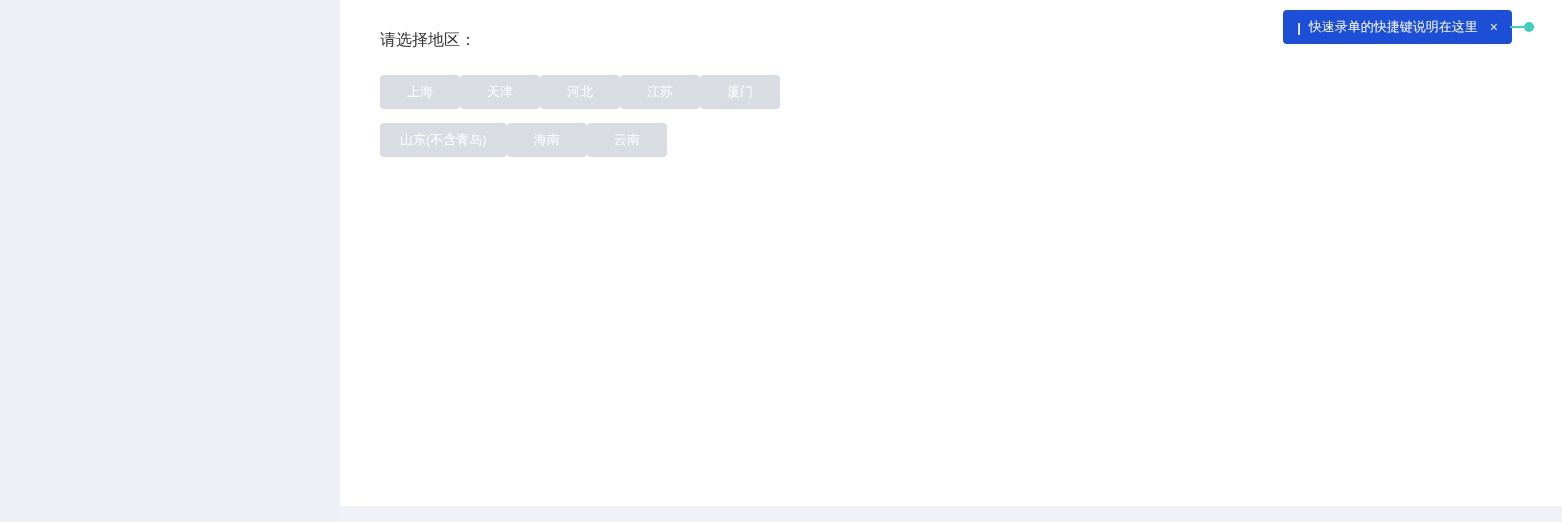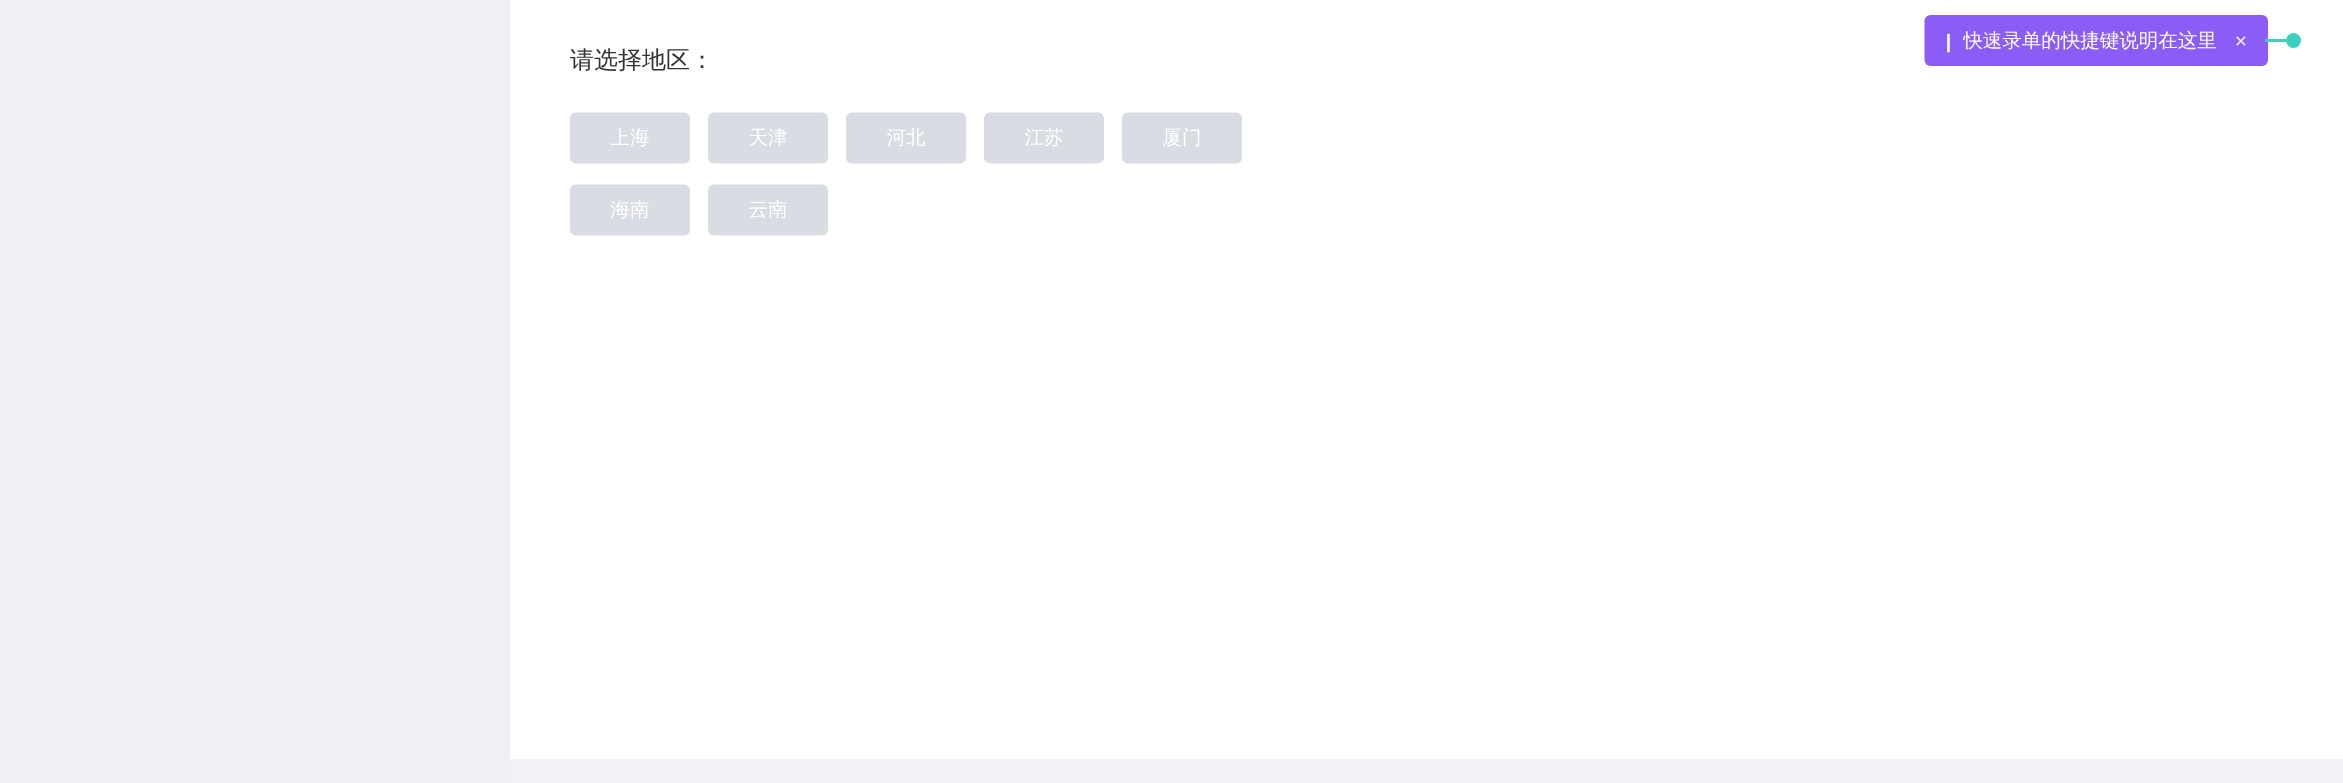--- a/index.html
+++ b/index.html
@@ -39,21 +39,20 @@
     .page-label {
       font-size: 16px;
       color: #333;
       margin-bottom: 24px;
       font-weight: normal;
     }
 
     .region-buttons-row {
       display: flex;
       flex-wrap: nowrap;
-      gap: 12px;
       margin-bottom: 14px;
       align-items: center;
     }
 
     .region-btn {
       background: #d9dce3;
       color: #fff;
       border: none;
       border-radius: 4px;
       padding: 8px 20px;
@@ -63,21 +62,21 @@
       min-width: 80px;
       text-align: center;
       line-height: 1.4;
     }
 
     
     .tooltip-banner {
       position: absolute;
       top: 10px;
       right: 50px;
-      background: #8b5cf6;
+      background: #1d4ed8;
       color: #fff;
       font-size: 13px;
       padding: 8px 14px;
       border-radius: 4px;
       display: flex;
       align-items: center;
       gap: 6px;
       white-space: nowrap;
     }
 
@@ -125,20 +124,21 @@
 
   <button class="region-btn">上海</button>
       <button class="region-btn">天津</button>
       <button class="region-btn">河北</button>
       <button class="region-btn">江苏</button>
       <button class="region-btn">厦门</button>
     </div>
 
   <div class="region-buttons-row">
 
+  <button class="region-btn">山东(不含青岛)</button>
       <button class="region-btn">海南</button>
       <button class="region-btn">云南</button>
     </div>
 </div>
 
 <div class="tooltip-banner">
   <span>快速录单的快捷键说明在这里</span>
   <span class="tooltip-close">×</span>
 </div>
 <div class="tooltip-connector"></div>

